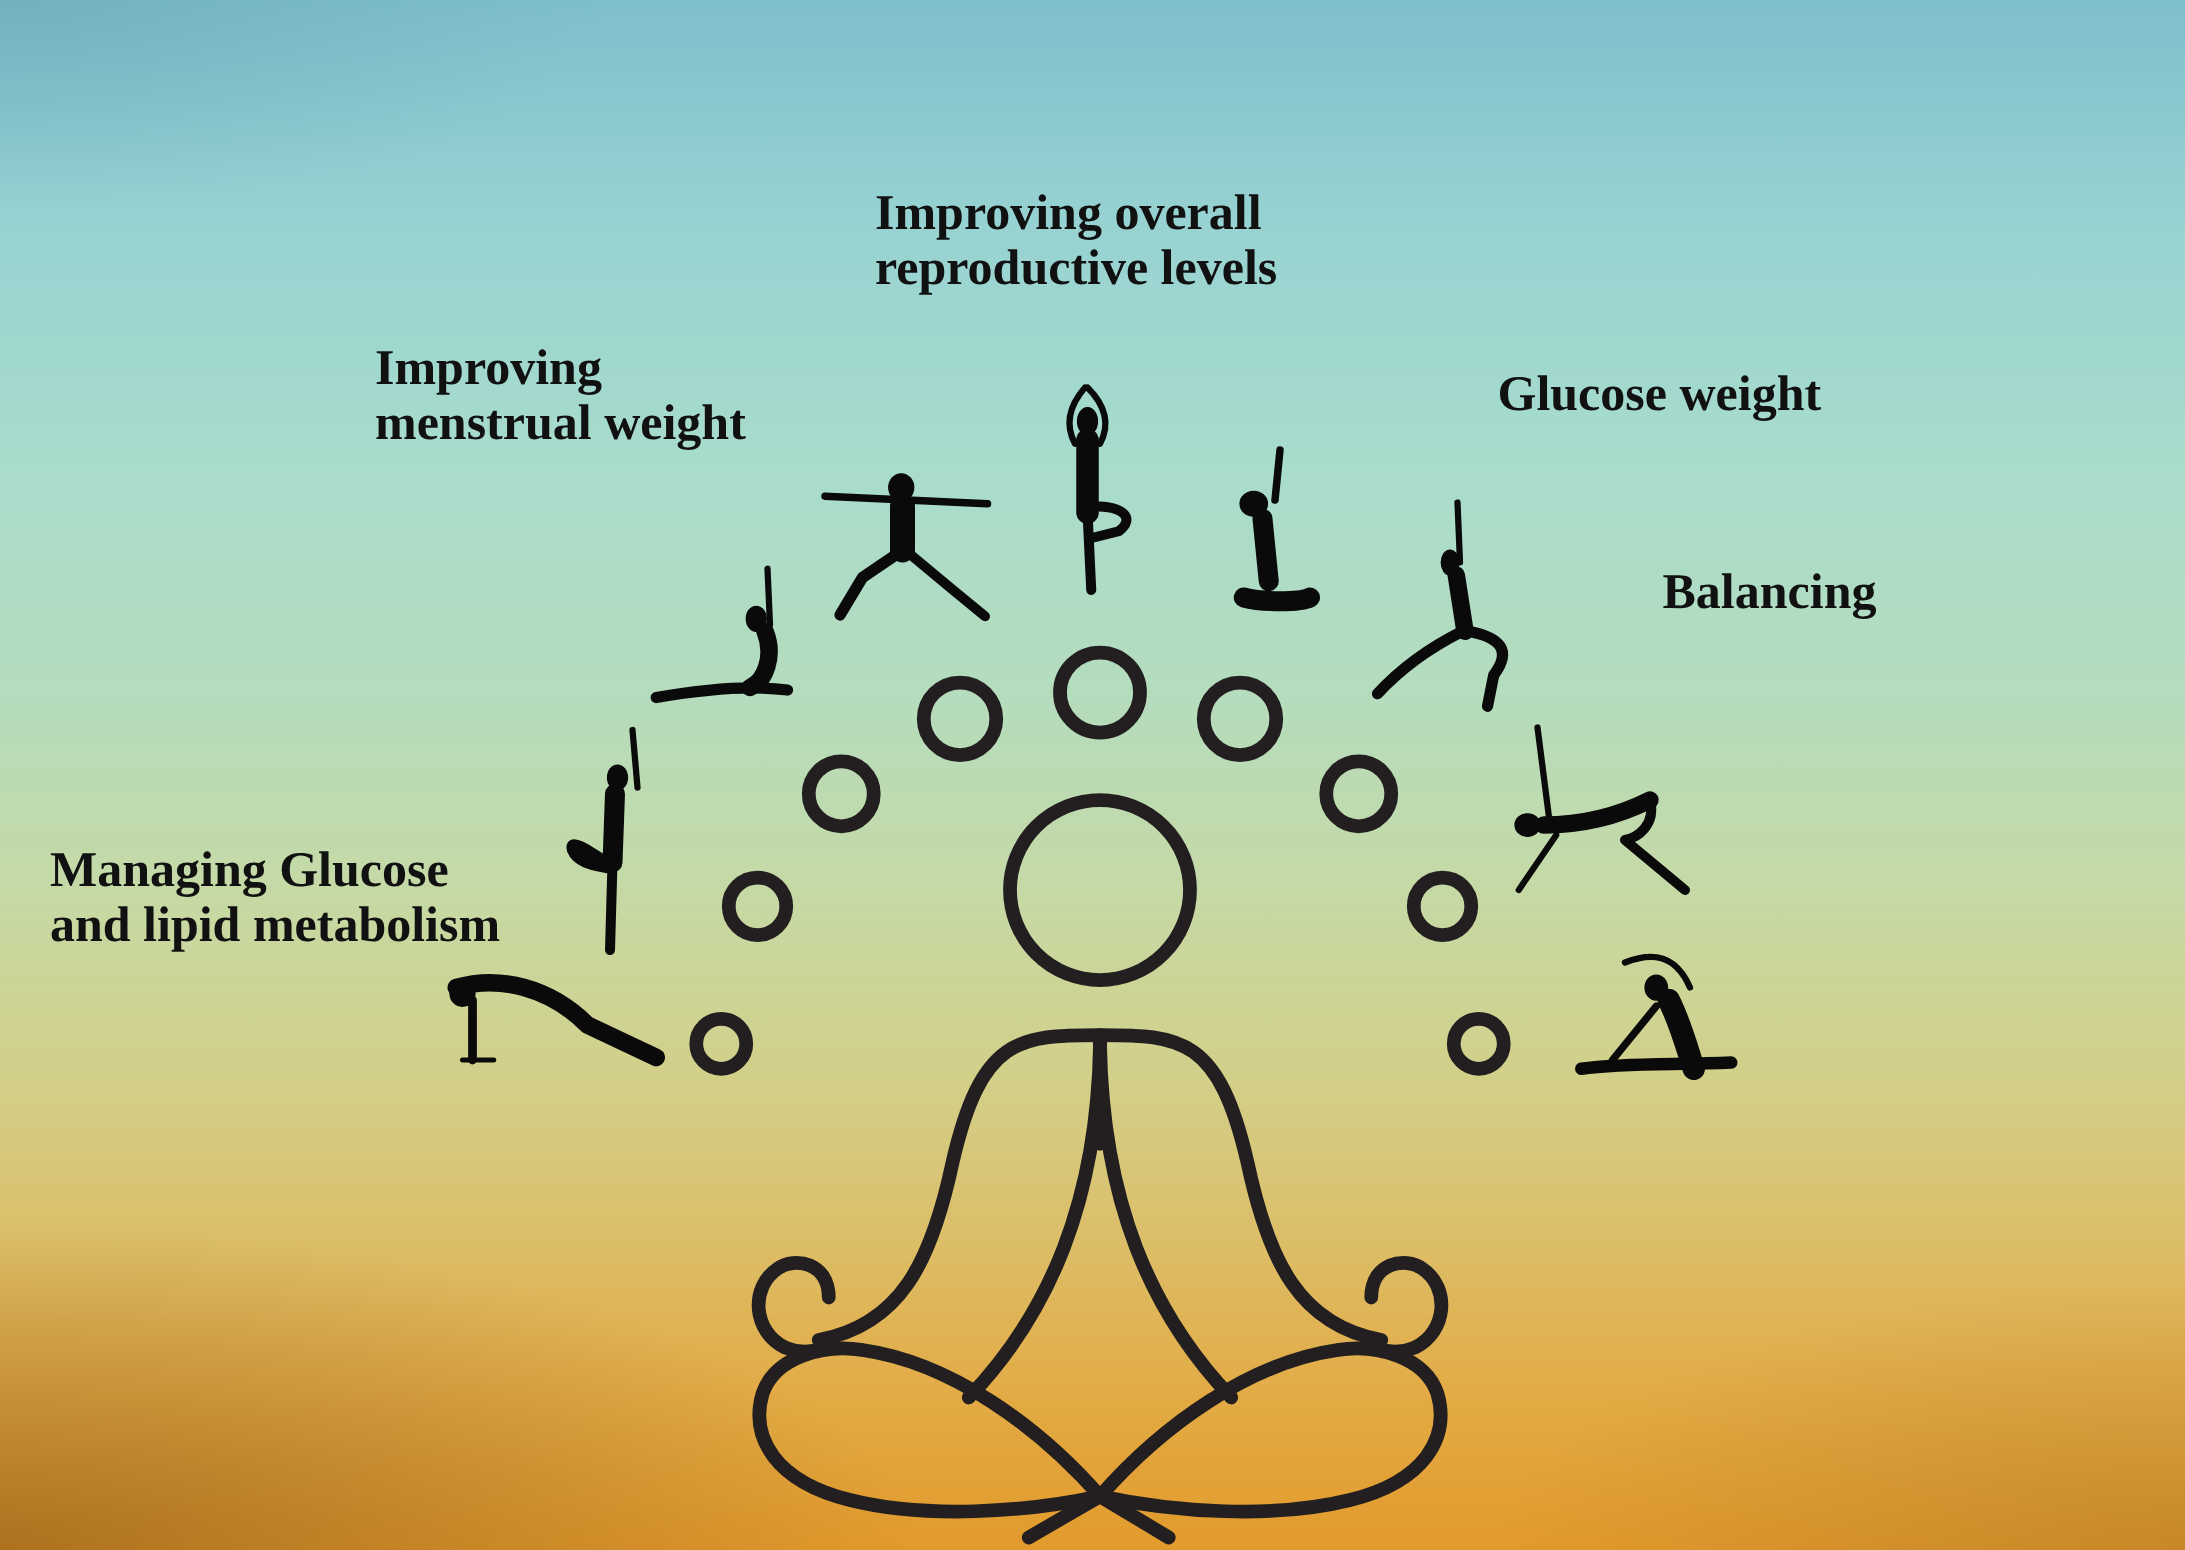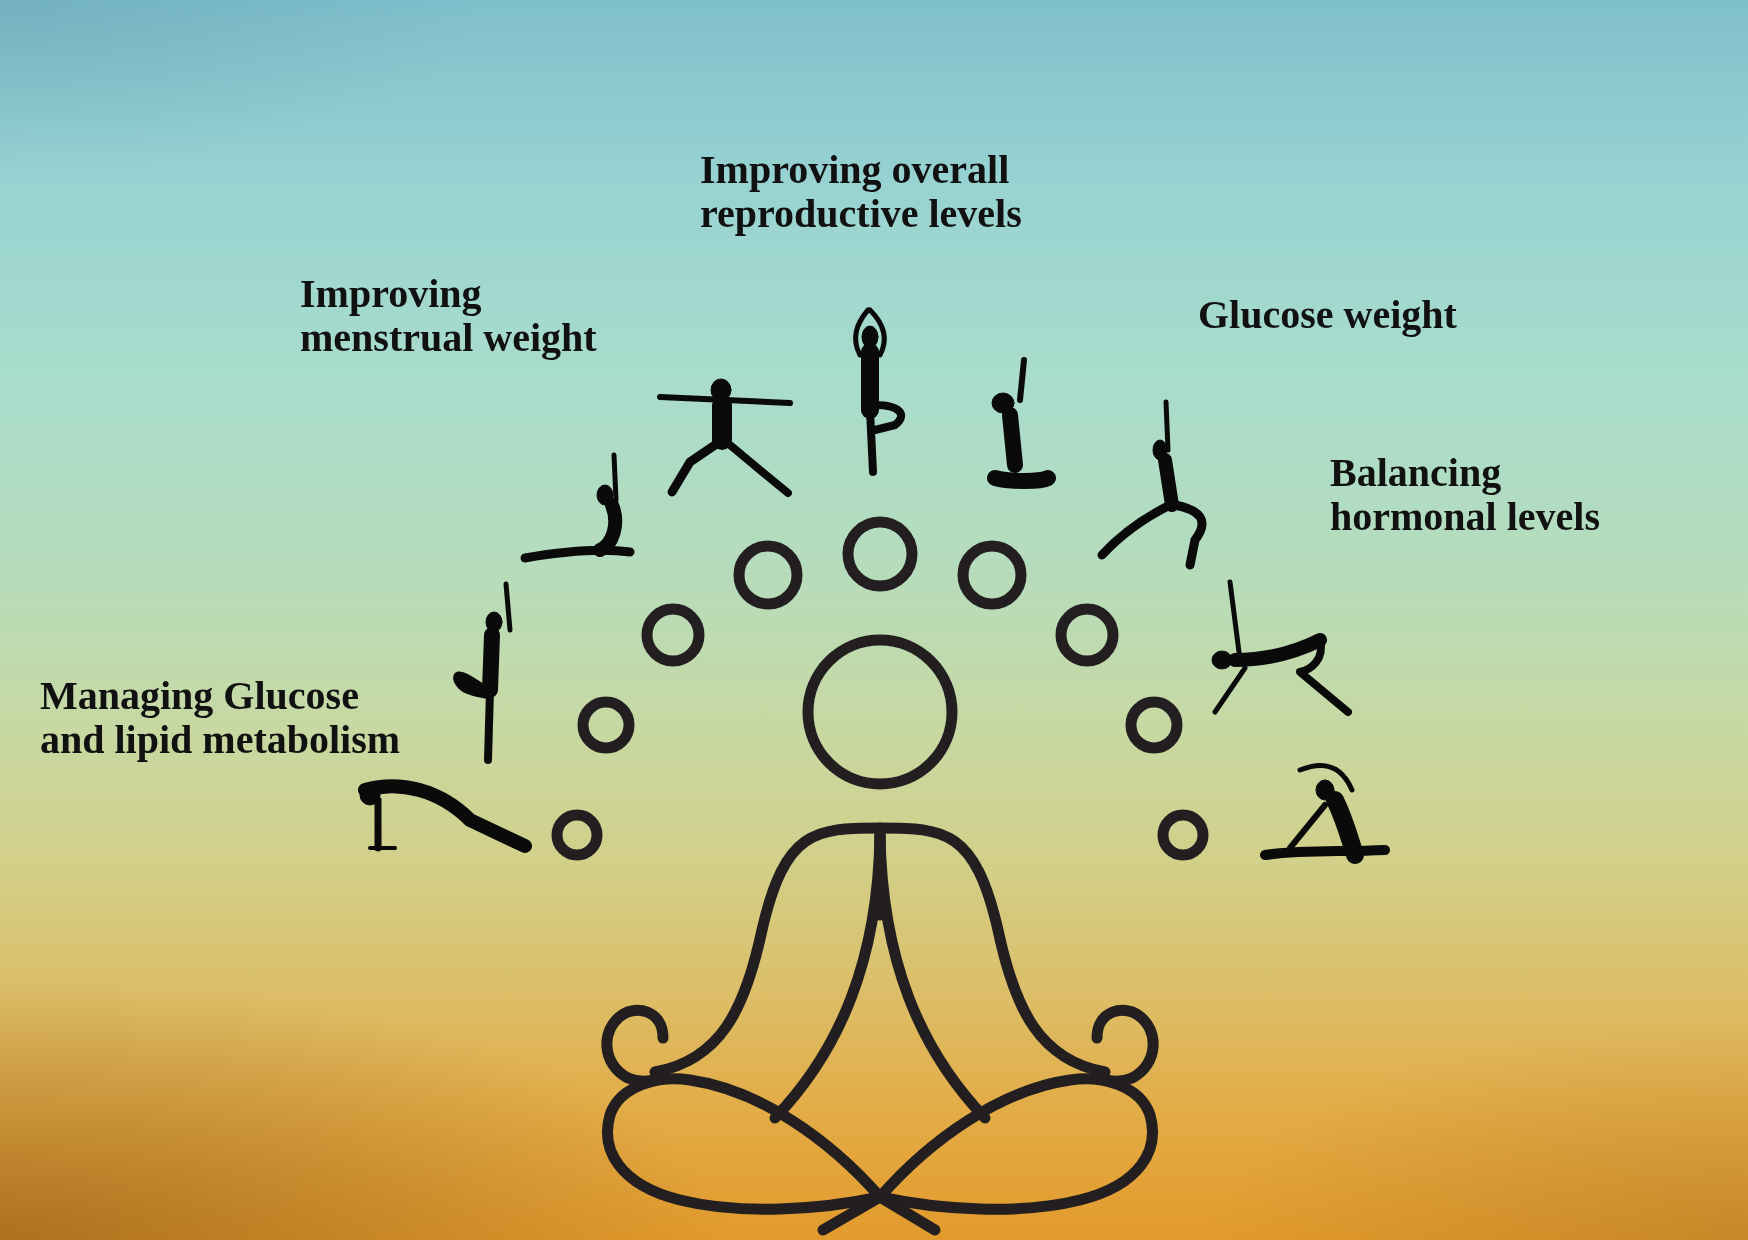--- a/index.html
+++ b/index.html
@@ -148,21 +148,20 @@
     <div>menstrual weight</div>
   </div>
 
   <div class="label" style="left:1198px; top:293px; width:310px;">
     <div>Glucose weight</div>
   </div>
 
 
   <div class="label" style="left:1330px; top:451px; width:300px;">
     <div>Balancing</div>
-    <div>hormonal levels</div>
   </div>
 
   <div class="label" style="left:40px; top:674px; width:360px;">
     <div>Managing Glucose</div>
     <div>and lipid metabolism</div>
   </div>
 
 </div>
 
 </body></html>

